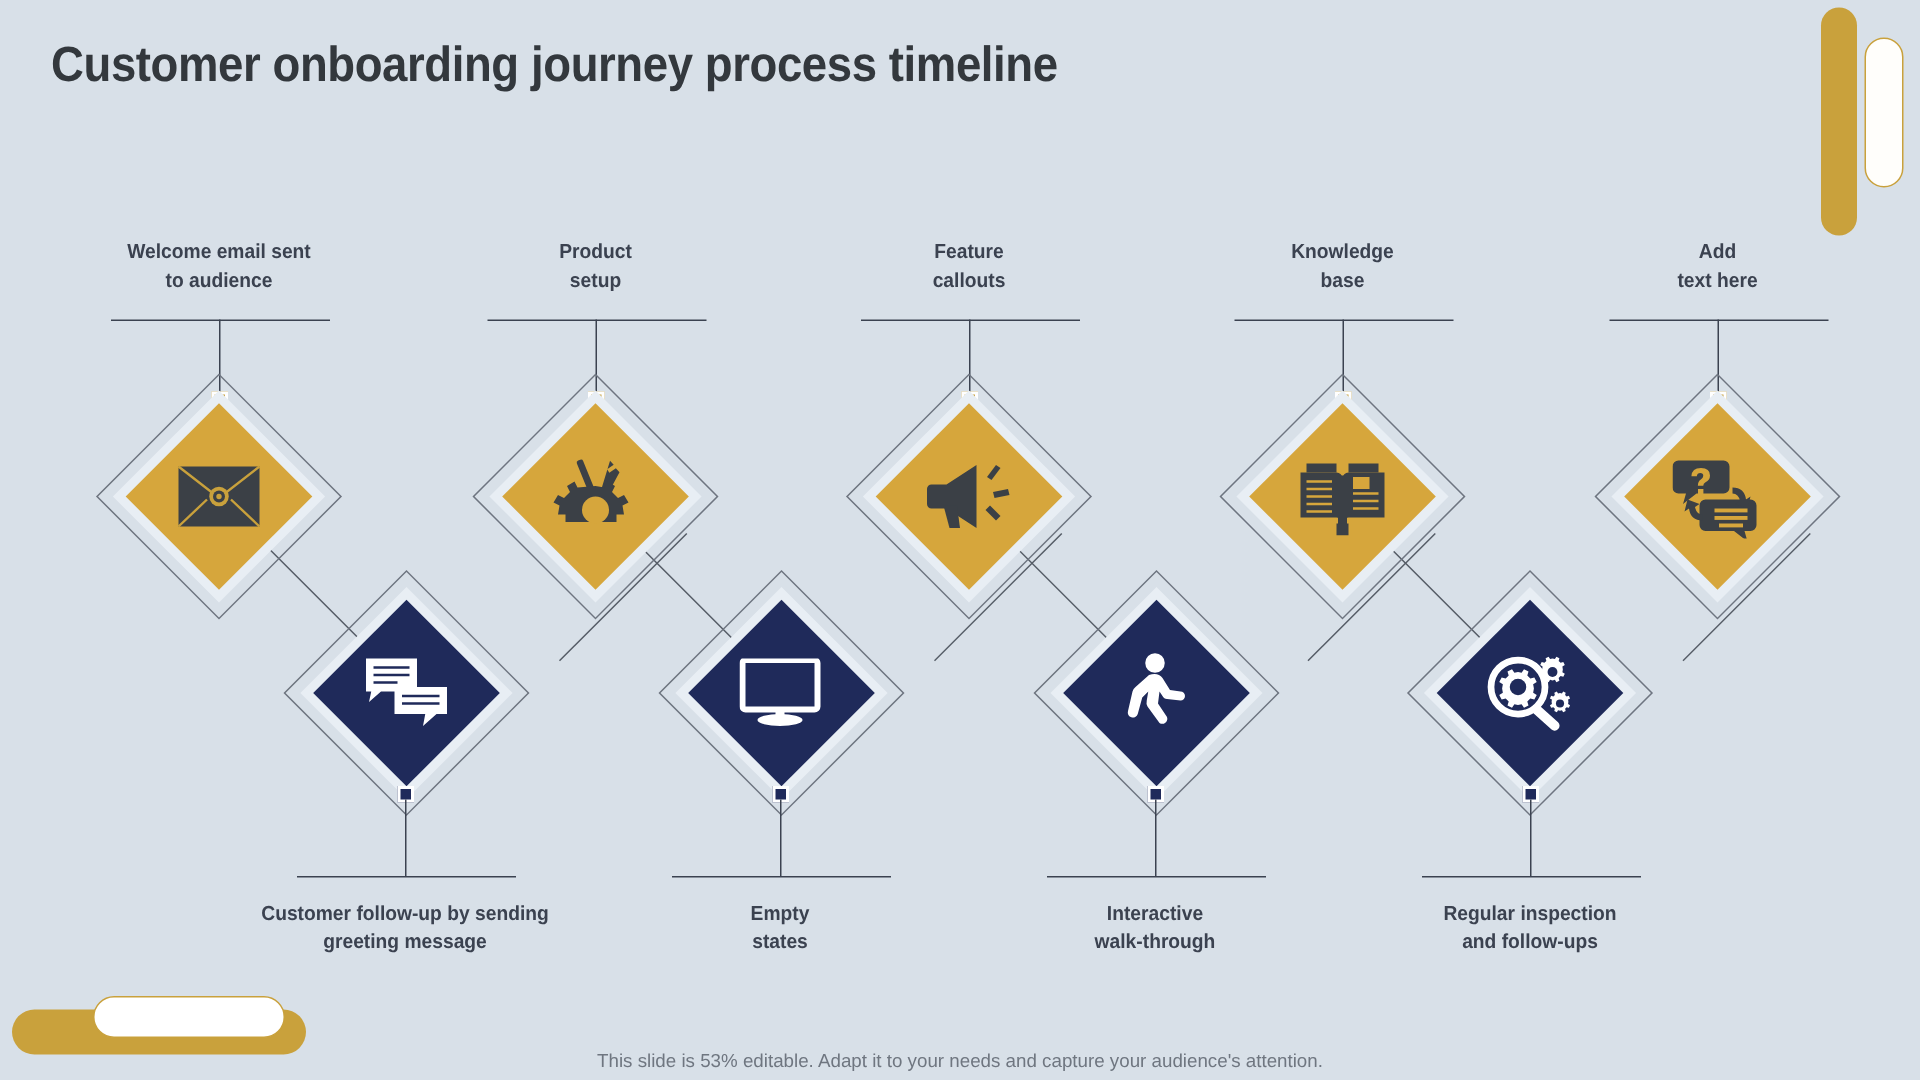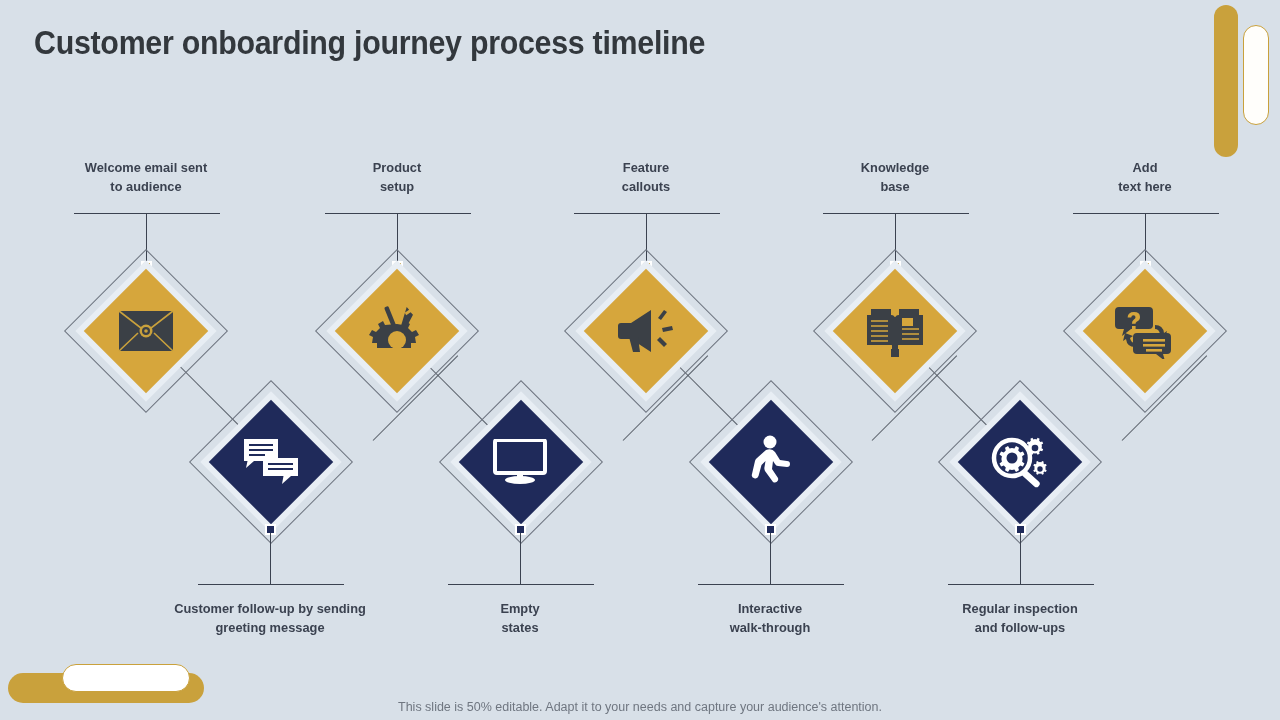--- a/index.html
+++ b/index.html
@@ -348,15 +348,15 @@
   </div>
   <div class="lbl" style="left:660px;top:600px;width:220px;">
     <span class="ln2">Interactive</span>
     <span class="ln2">walk-through</span>
   </div>
   <div class="lbl" style="left:910px;top:600px;width:220px;">
     <span class="ln2">Regular inspection</span>
     <span class="ln2">and follow-ups</span>
   </div>
 
-  <div id="footer">This slide is 50% editable. Adapt it to your needs and capture your audience's attention.</div>
+  <div id="footer">This slide is 53% editable. Adapt it to your needs and capture your audience's attention.</div>
 
 </div>
 
 </body></html>

